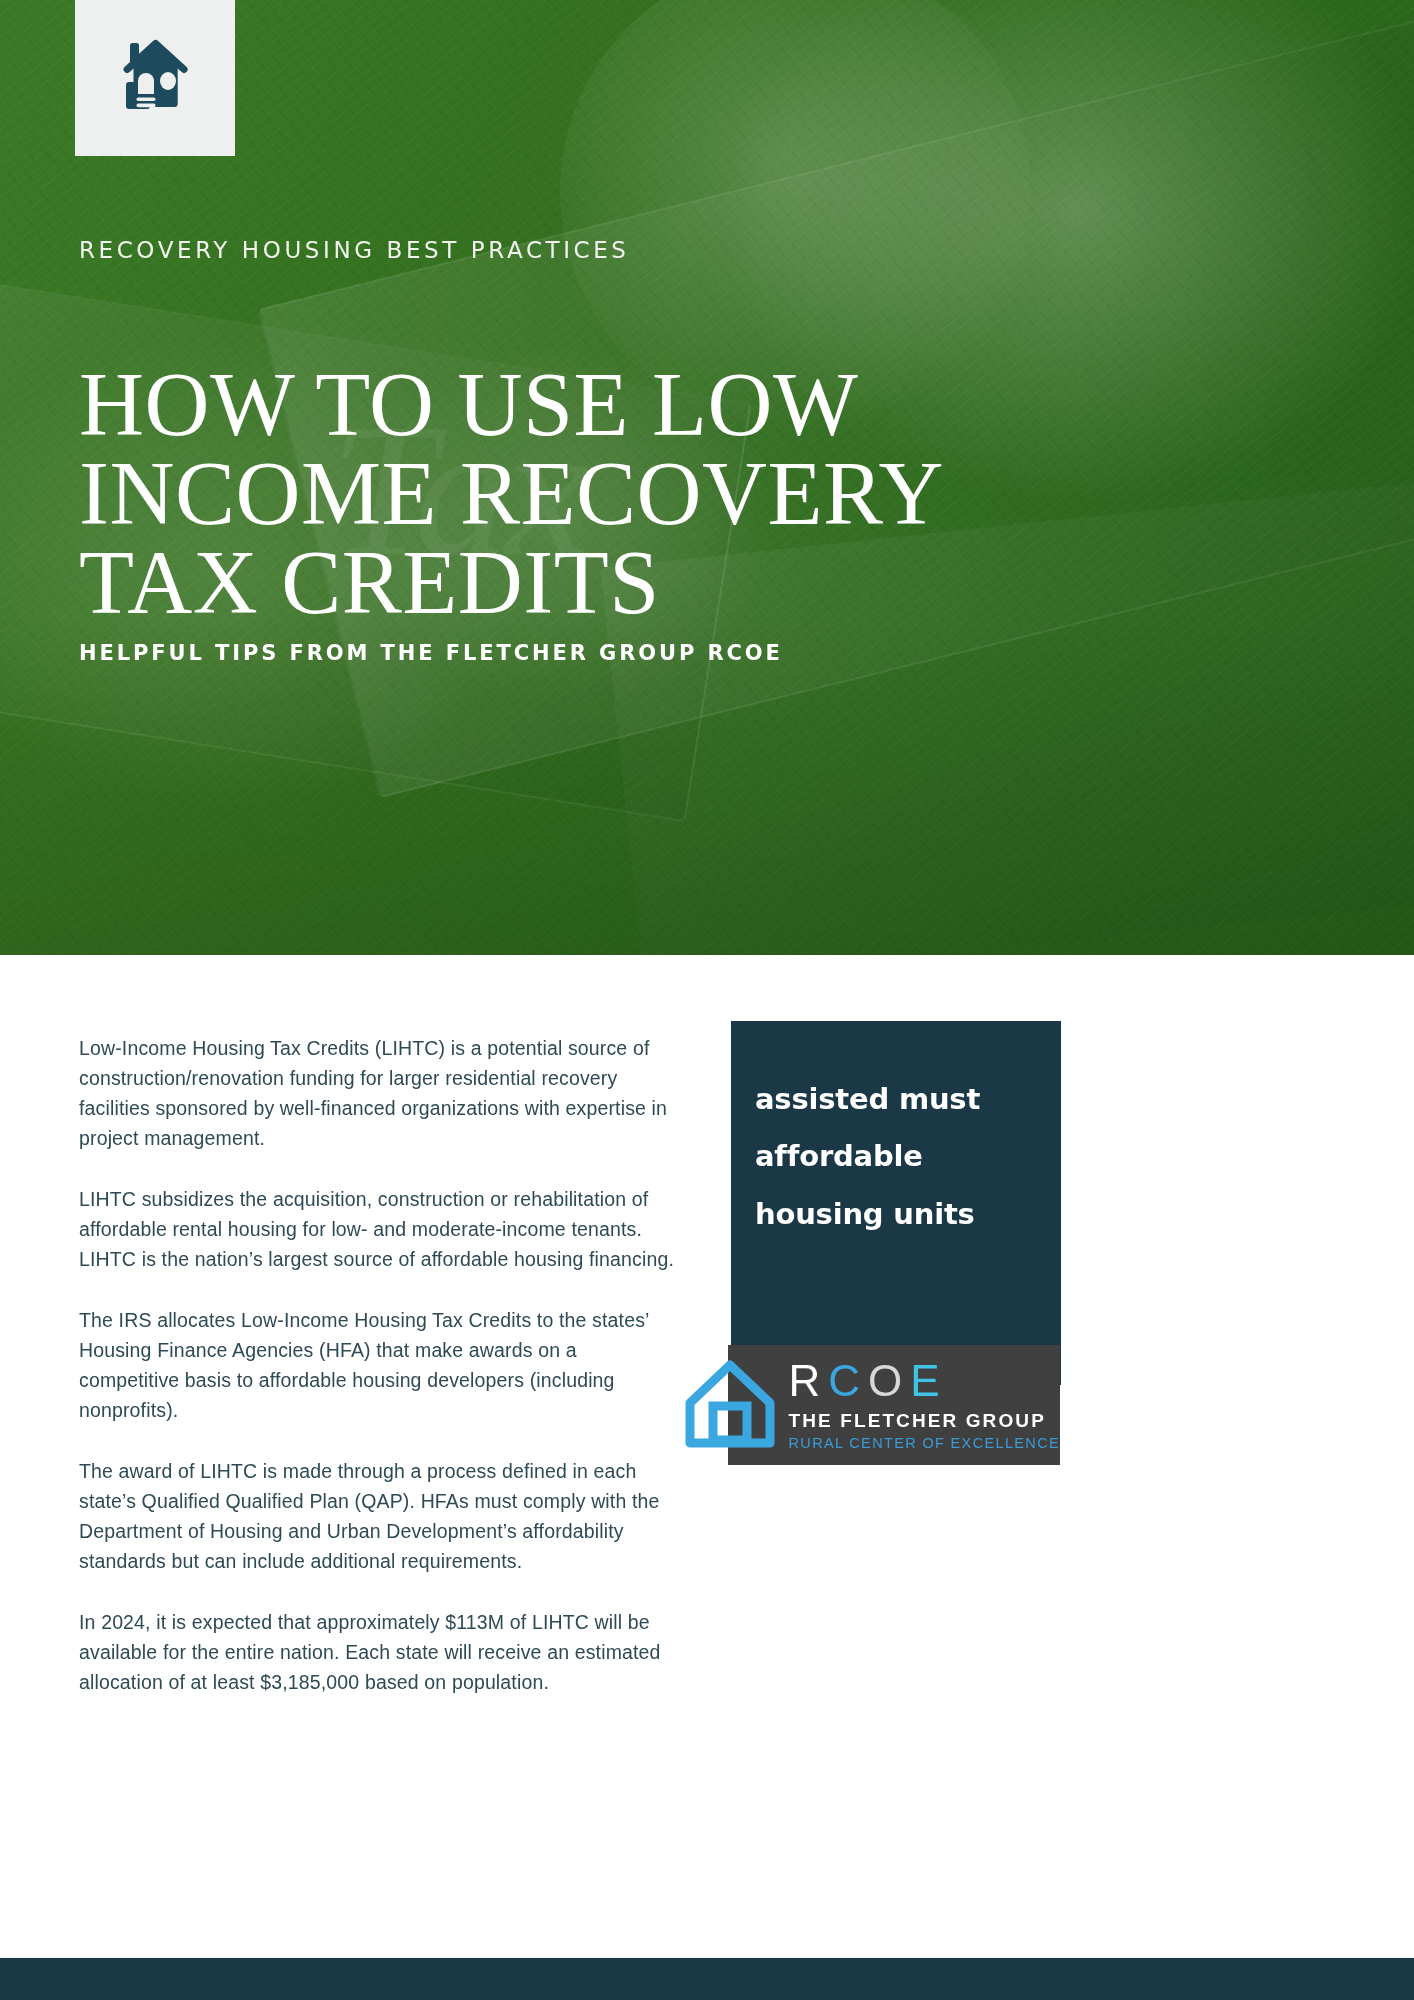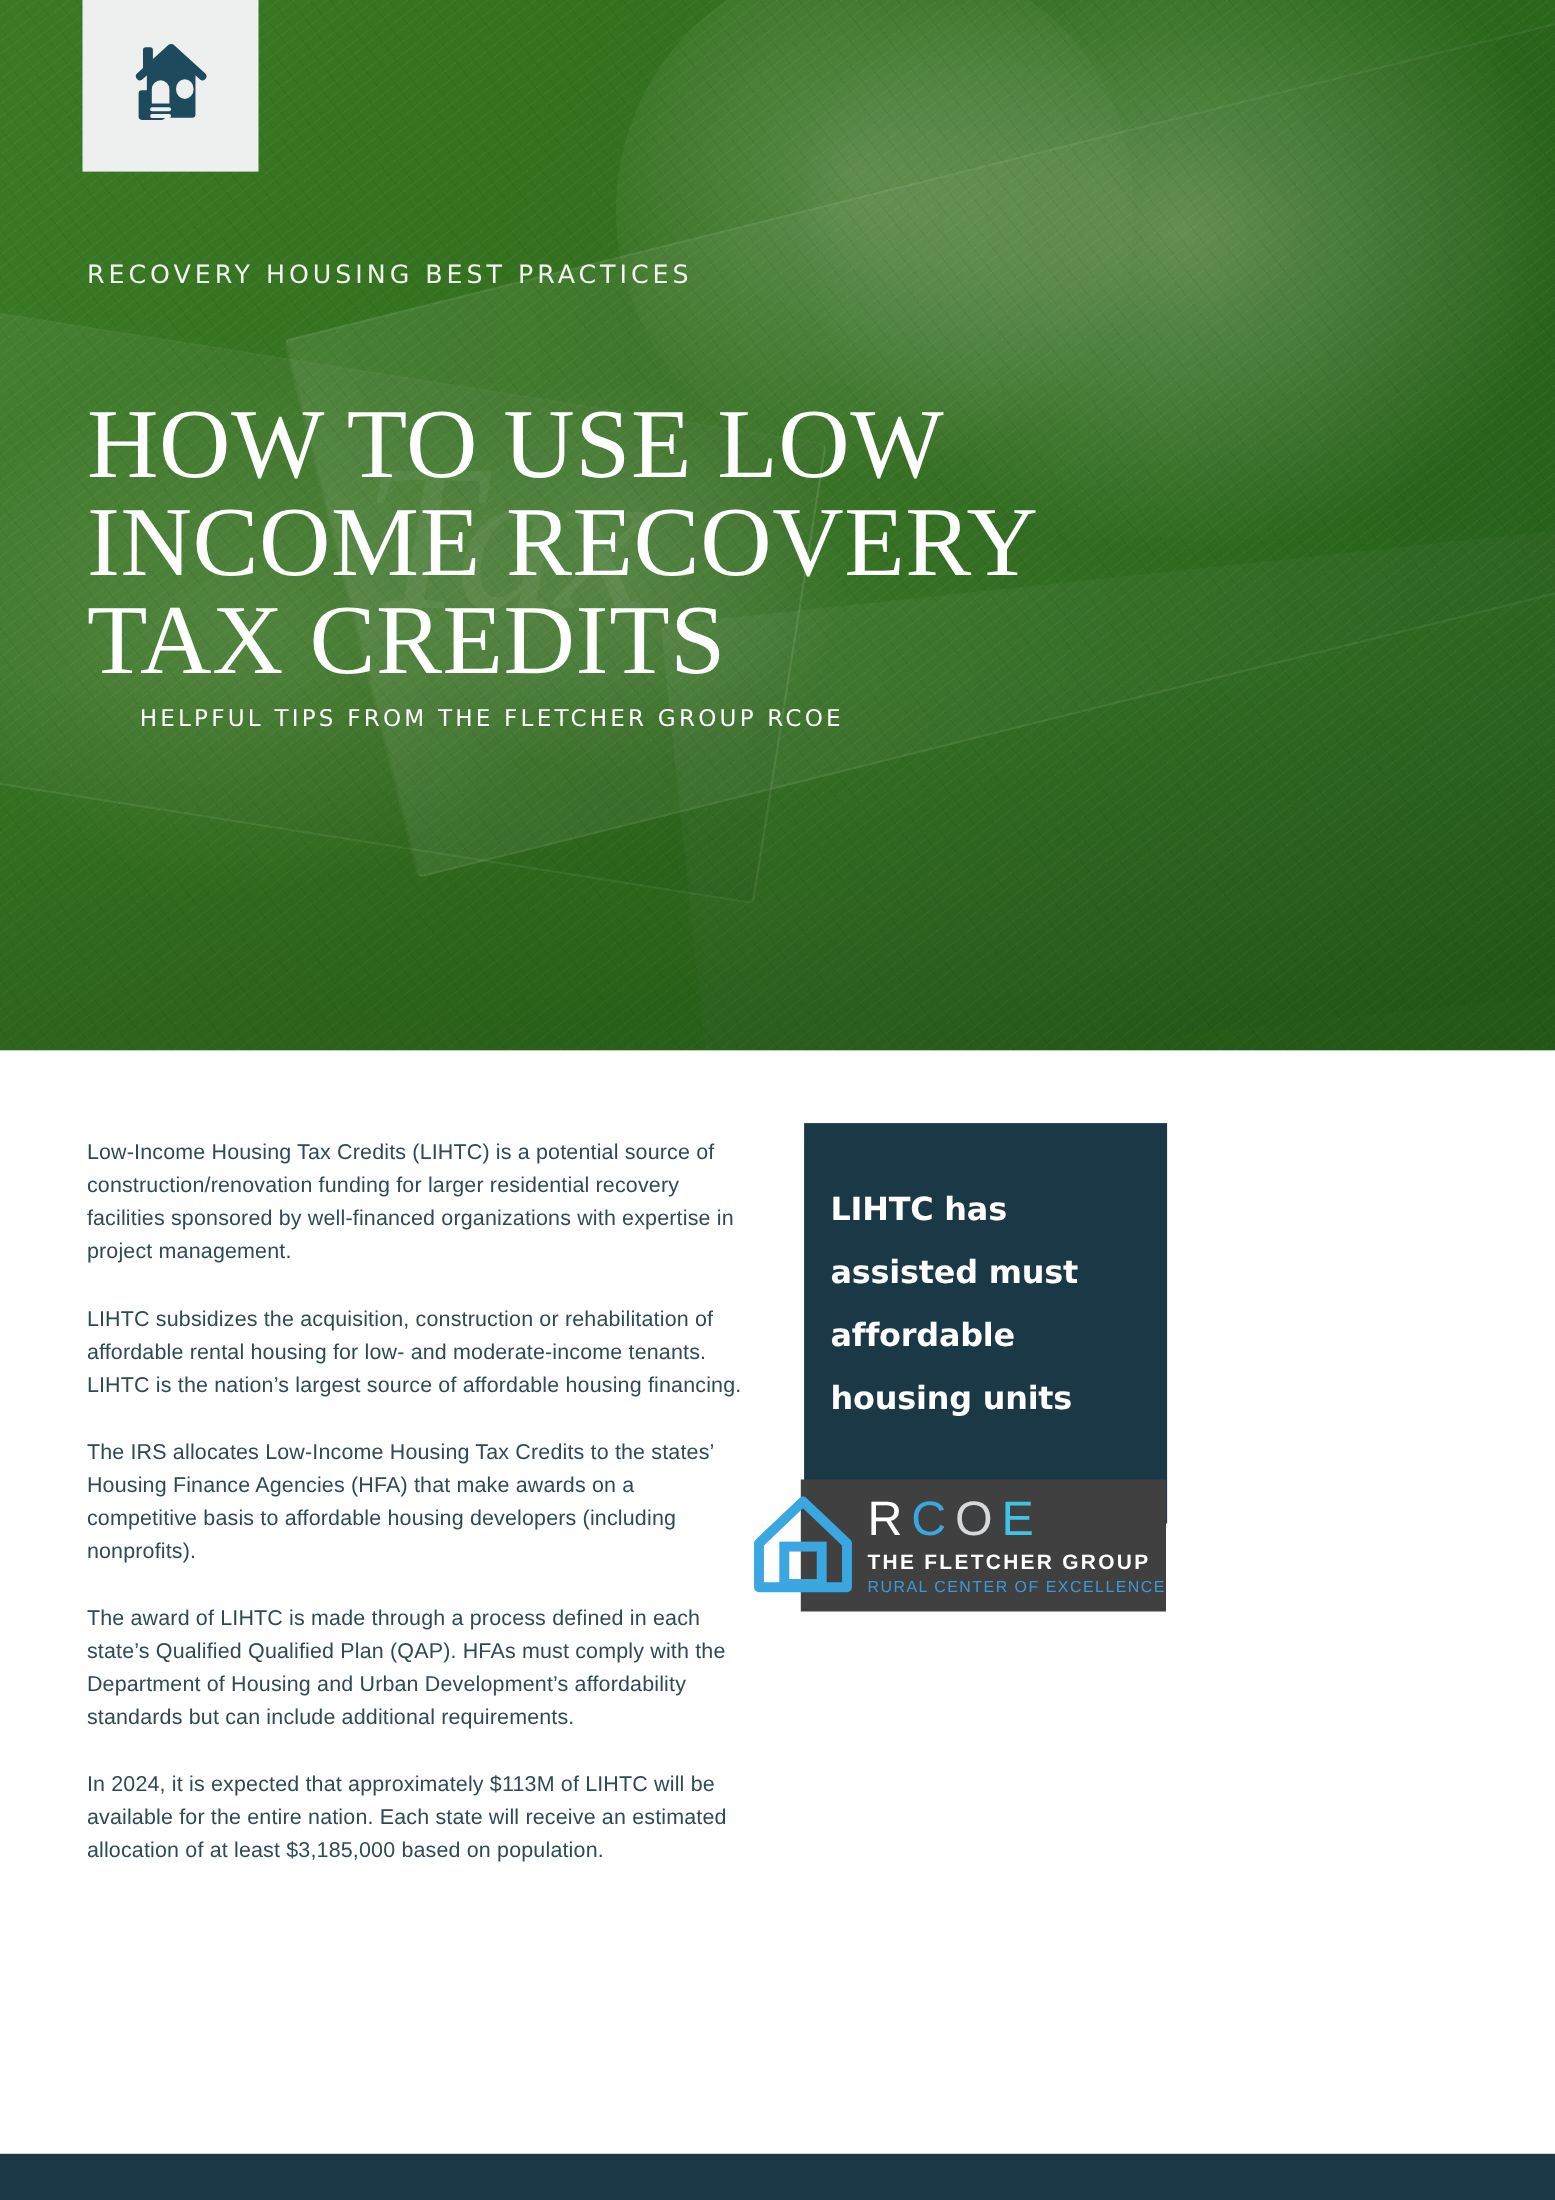--- a/index.html
+++ b/index.html
@@ -146,24 +146,23 @@
     font-weight: 400;
     letter-spacing: 0.5px;
   }
   .hero-title .tl { display: block; white-space: nowrap; }
 
   .hero-sub {
     position: absolute;
     left: 79px; top: 641px;
     color: #ffffff;
     font-size: 21px;
-    font-weight: normal;
+    font-weight: bold;
     letter-spacing: 2.9px;
     font-family: "DejaVu Sans", sans-serif;
-    margin-left: 48px;
   }
 
   
   .content {
     position: absolute;
     left: 0; top: 955px;
     width: 1414px;
     height: 1045px;
     background: #ffffff;
   }
@@ -317,21 +316,20 @@
     <div class="body-col">
       <p>Low-Income Housing Tax Credits (LIHTC) is a potential source of construction/renovation funding for larger residential recovery facilities sponsored by well-financed organizations with expertise in project management.</p>
       <p>LIHTC subsidizes the acquisition, construction or rehabilitation of affordable rental housing for low- and moderate-income tenants. LIHTC is the nation’s largest source of affordable housing financing.</p>
       <p>The IRS allocates Low-Income Housing Tax Credits to the states’ Housing Finance Agencies (HFA) that make awards on a competitive basis to affordable housing developers (including nonprofits).</p>
       <p>The award of LIHTC is made through a process defined in each state’s Qualified Qualified Plan (QAP). HFAs must comply with the Department of Housing and Urban Development’s affordability standards but can include additional requirements.</p>
       <p>In 2024, it is expected that approximately $113M of LIHTC will be available for the entire nation. Each state will receive an estimated allocation of at least $3,185,000 based on population.</p>
     </div>
 
     <div class="callout">
       <div class="callout-text">
-        <div>LIHTC has</div>
         <div>assisted must</div>
         <div>affordable</div>
         <div>housing units</div>
       </div>
     </div>
 
     <div class="rcoe">
       <span class="rcoe-mark">
         <svg width="92" height="92" viewBox="0 0 92 92" aria-hidden="true">
           <path d="M46 8 L86 46 V86 H6 V46 Z" fill="none" stroke="#3aa7e0" stroke-width="9" stroke-linejoin="round" stroke-linecap="round"></path>

